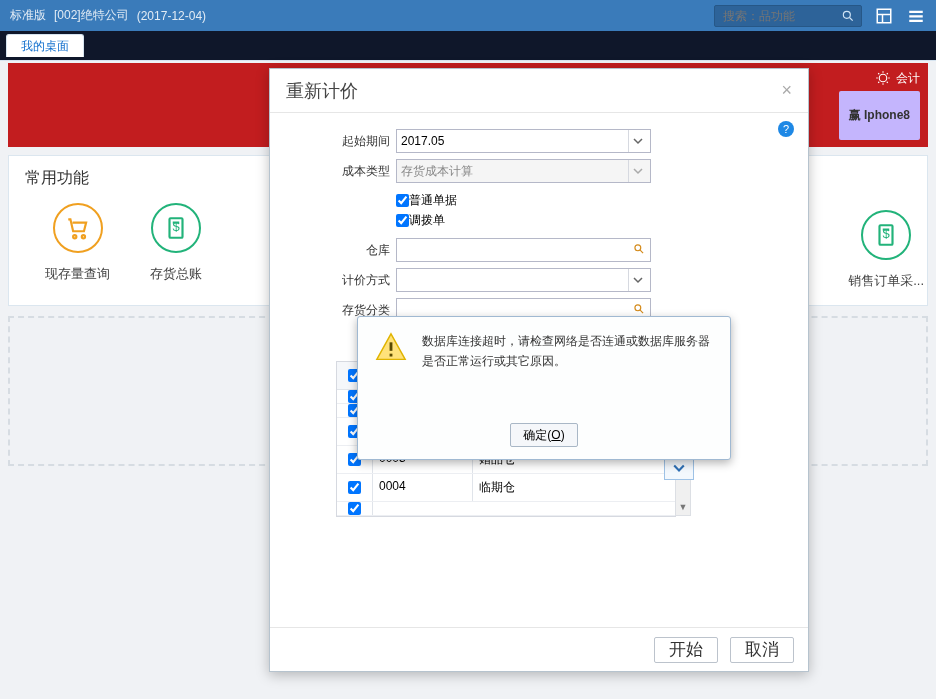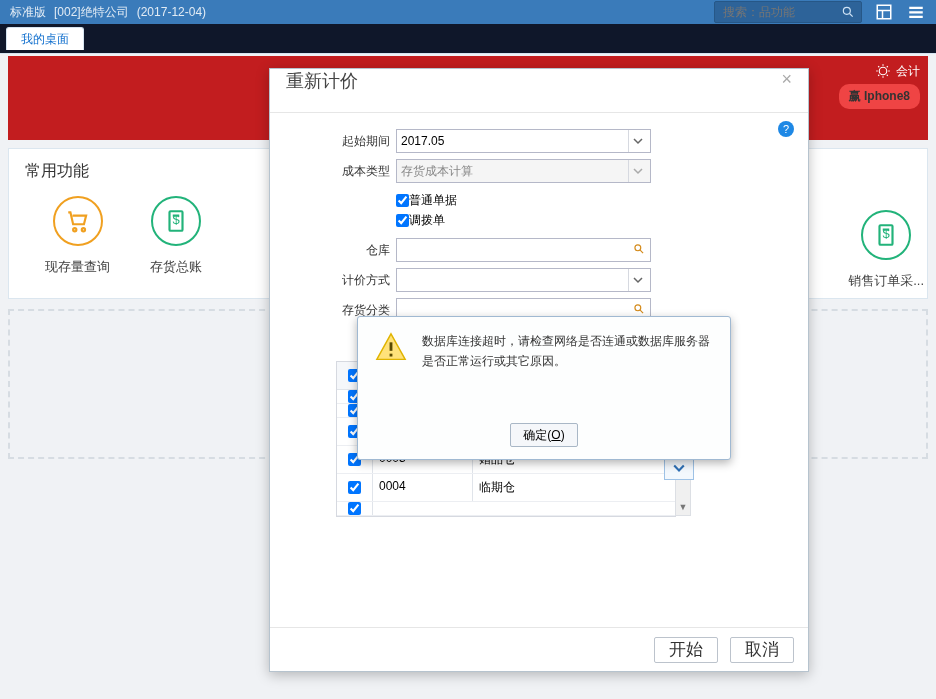--- a/index.html
+++ b/index.html
@@ -1,55 +1,55 @@
 <!DOCTYPE html>
 <html><head>
   <meta charset="utf-8">
   <style>
     * { box-sizing: border-box; margin: 0; padding: 0; font-family: "Microsoft YaHei", Arial, sans-serif; font-size: 12px; }
     body { background: #f0f2f5; width: 936px; height: 699px; overflow: hidden; position: relative; }
 
     
-    .top-header { height: 24px; background: #3a7bba; color: #fff; display: flex; align-items: center; padding: 0 10px; justify-content: space-between; }
+    .top-header { height: 31px; background: #3a7bba; color: #fff; display: flex; align-items: center; padding: 0 10px; justify-content: space-between; }
     .top-header-left { display: flex; align-items: center; gap: 8px; opacity: 0.85; }
     .top-header-right { display: flex; align-items: center; gap: 12px; }
     .search-box { display: flex; align-items: center; background: #2d6399; border: 1px solid #265787; border-radius: 2px; height: 22px; }
     .search-box input { background: transparent; border: none; color: #bcd5ea; padding: 0 8px; width: 120px; outline: none; }
     .search-box .search-btn { width: 26px; height: 22px; display: flex; align-items: center; justify-content: center; cursor: pointer; }
     .hdr-icon { width: 20px; height: 20px; display: flex; align-items: center; justify-content: center; cursor: pointer; }
 
     
     .tab-bar { height: 30px; background: #0f172a; border-bottom: 1px solid #d6e4f0; display: flex; align-items: stretch; padding: 3px 6px; }
     .tab { padding: 0 14px; display: flex; align-items: center; border: 1px solid transparent; border-bottom: none; color: #0f6ecd; cursor: pointer; }
     .tab.active { background: #fff; border-color: #d6e4f0; border-radius: 3px 3px 0 0; }
 
     
     .banner { height: 84px; background: #c21d1f; position: relative; margin: 2px 8px 0 8px; }
     .banner-right { position: absolute; right: 8px; top: 6px; color: #fff; display: flex; flex-direction: column; align-items: flex-end; gap: 4px; }
-    .iphone-badge { background: #ef4444; color: #333; padding: 4px 10px; font-weight: bold; border-radius: 10px; }
+    .iphone-badge { background: #c4b5fd; color: #333; padding: 16px 10px; font-weight: bold; border-radius: 2px; }
     .kuaiji-icon { display: flex; align-items: center; gap: 4px; font-size: 13px; }
 
     
     .main-area { padding: 8px; }
     .panel { border: 1px solid #dbe6ef; background: #fff; padding: 12px 16px 22px; margin-bottom: 10px; }
     .panel-title { font-size: 16px; color: #333; margin-bottom: 14px; }
     .feature-row { display: flex; gap: 40px; padding-left: 20px; }
     .feature-item { display: flex; flex-direction: column; align-items: center; gap: 12px; cursor: pointer; }
     .feature-circle { width: 50px; height: 50px; border: 2px solid; border-radius: 50%; display: flex; align-items: center; justify-content: center; }
     .feature-circle svg { width: 26px; height: 26px; }
     .feature-label { font-size: 13px; color: #444; }
     .feature-right-peek { position: absolute; right: 12px; top: 210px; display: flex; flex-direction: column; align-items: center; gap: 12px; }
 
     .add-box { border: 2px dashed #d6dce2; height: 150px; display: flex; align-items: center; justify-content: center; cursor: pointer; }
     .plus { width: 60px; height: 60px; position: relative; }
     .plus::before, .plus::after { content: ""; position: absolute; background: #d6dce2; }
     .plus::before { left: 50%; top: 0; width: 18px; height: 60px; transform: translateX(-50%); }
     .plus::after { top: 50%; left: 0; height: 18px; width: 60px; transform: translateY(-50%); }
     .modal { position: absolute; left: 269px; top: 68px; width: 540px; height: 604px; background: #fff; border: 1px solid #b6c3ce; box-shadow: 0 3px 12px rgba(0,0,0,0.25); display: flex; flex-direction: column; }
-    .modal-header { height: 44px; display: flex; justify-content: space-between; padding: 0 16px; border-bottom: 1px solid #e6e6e6; }
+    .modal-header { height: 44px; display: flex; align-items: center; justify-content: space-between; padding: 0 16px; border-bottom: 1px solid #e6e6e6; }
     .modal-title { font-size: 18px; color: #444; }
     .modal-close { font-size: 18px; color: #aaa; cursor: pointer; }
     .modal-body { flex: 1; padding: 16px 22px 4px; overflow: hidden; position: relative; }
     .help-icon { position: absolute; right: 14px; top: 8px; width: 16px; height: 16px; border-radius: 50%; background: #1e88e5; color: #fff; font-size: 11px; display: flex; align-items: center; justify-content: center; cursor: pointer; }
 
     .form-row { display: flex; align-items: center; margin-bottom: 6px; }
     .form-label { width: 104px; text-align: right; padding-right: 6px; color: #333; }
     .form-ctrl { flex: 1; position: relative; }
     .combobox, .textbox { width: 255px; height: 24px; border: 1px solid #b5b8c8; display: flex; align-items: center; padding: 0 4px; background: #fff; }
     .combobox .arrow { margin-left: auto; width: 18px; height: 22px; display: flex; align-items: center; justify-content: center; border-left: 1px solid #d6d9e0; cursor: pointer; }

